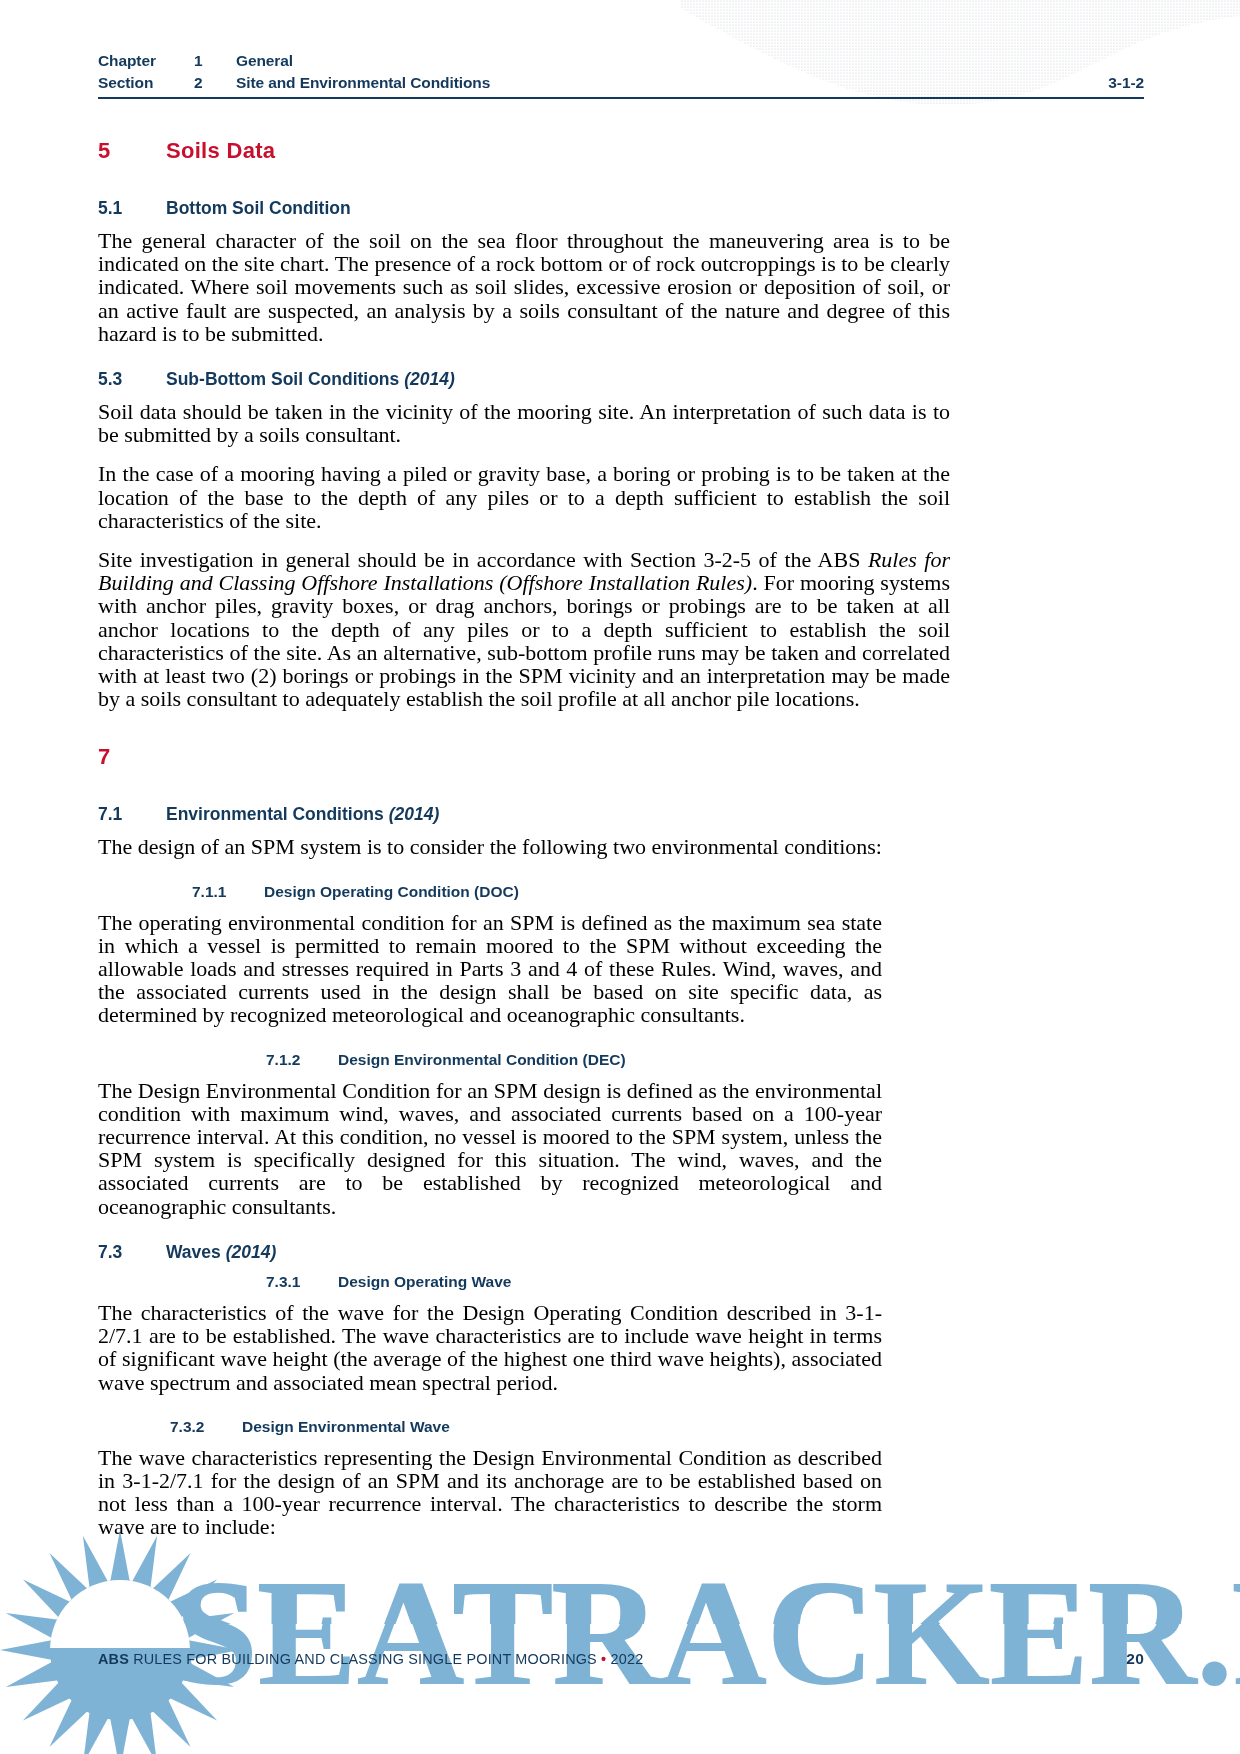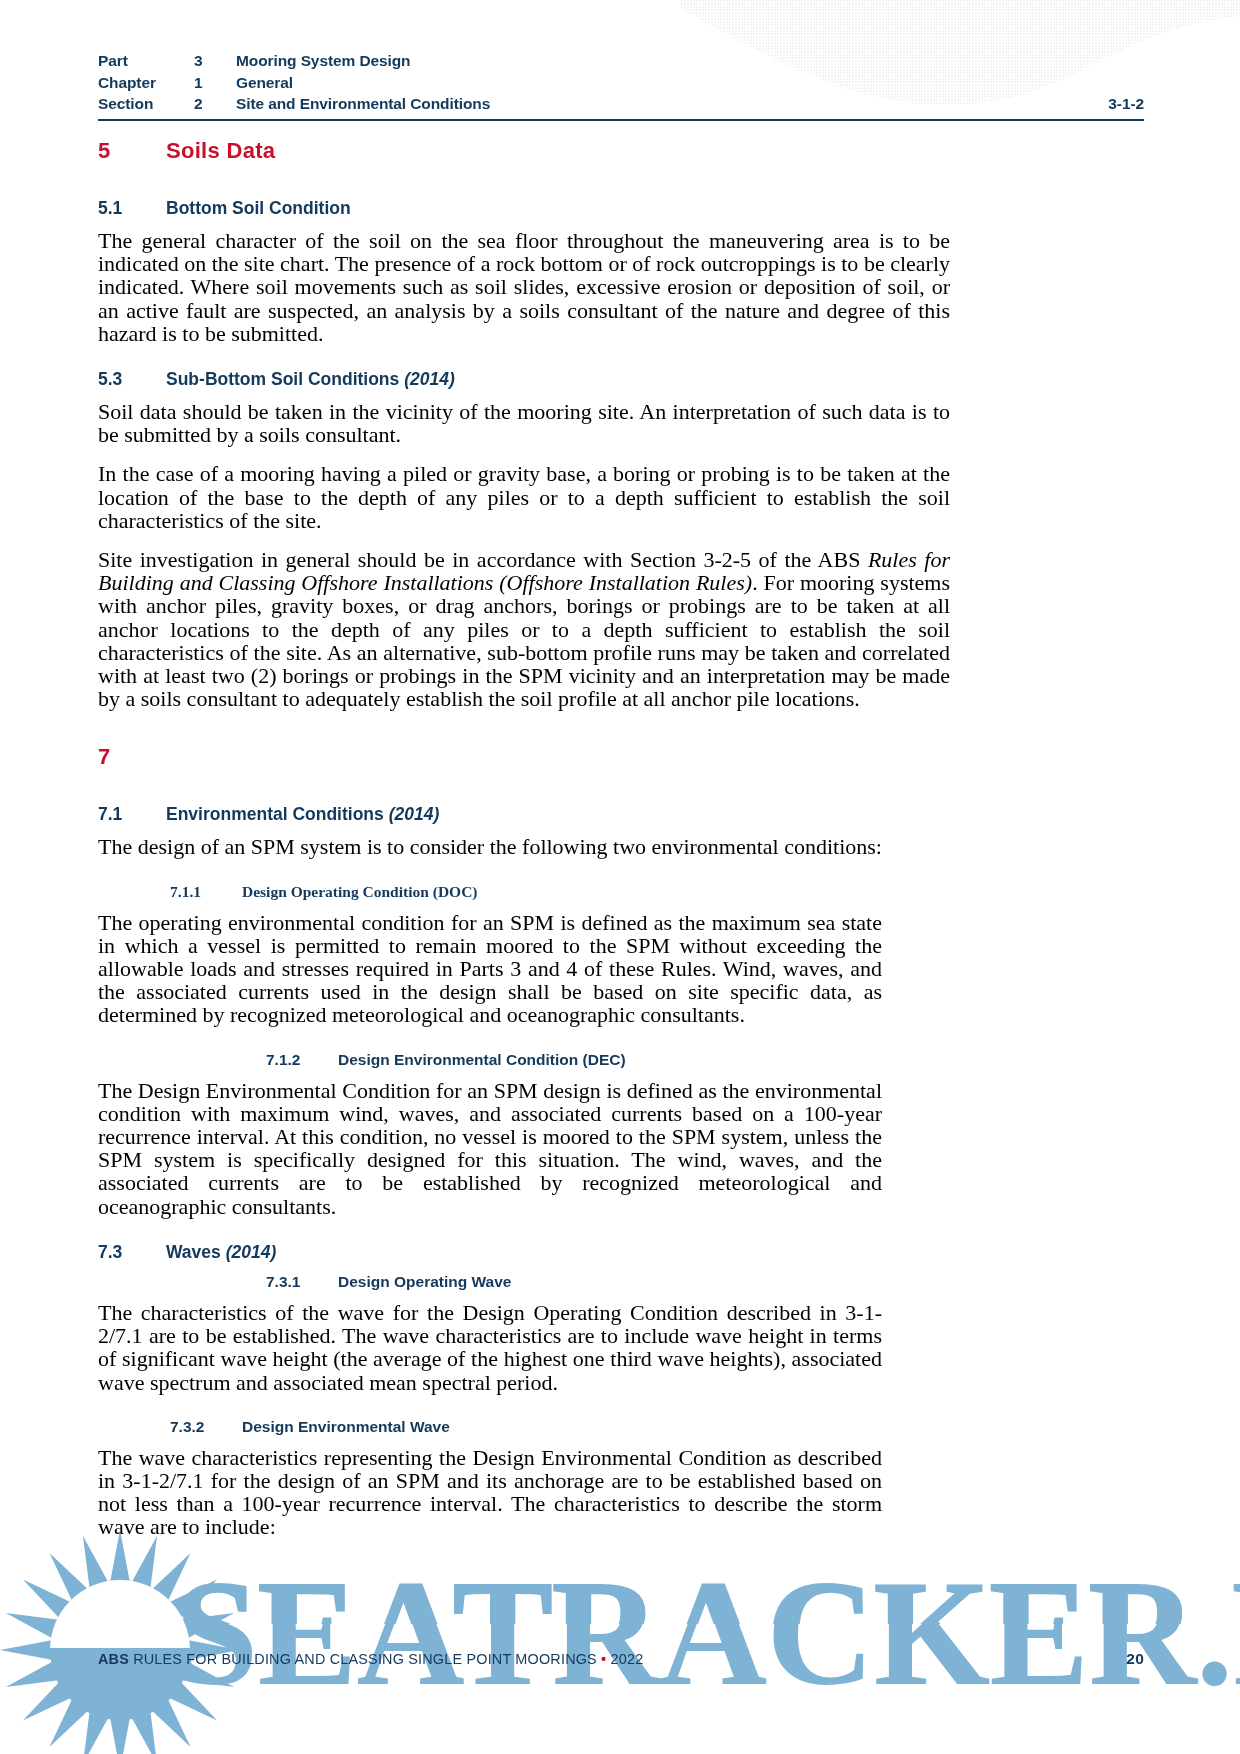--- a/index.html
+++ b/index.html
@@ -217,26 +217,20 @@
       <rect x="-70" y="-2" width="140" height="4" fill="#7fb3d5"></rect>
     </g>
   </g>
   <text x="175" y="330" font-family="Liberation Serif, serif" font-size="150" font-weight="bold" fill="#7fb3d5" letter-spacing="-1">SEATRACKER.RU</text>
 </svg>
 
 <div class="page">
 
   <div class="doc-header">
     <div class="hdr-row">
-      <span class="hdr-label">Part</span>
-      <span class="hdr-num">3</span>
-      <span class="hdr-title">Mooring System Design</span>
-      <span class="hdr-page"></span>
-    </div>
-    <div class="hdr-row">
       <span class="hdr-label">Chapter</span>
       <span class="hdr-num">1</span>
       <span class="hdr-title">General</span>
       <span class="hdr-page"></span>
     </div>
     <div class="hdr-row">
       <span class="hdr-label">Section</span>
       <span class="hdr-num">2</span>
       <span class="hdr-title">Site and Environmental Conditions</span>
       <span class="hdr-page">3-1-2</span>
@@ -287,21 +281,21 @@
       <span class="num">7.1</span>
       <span>Environmental Conditions</span>
       <span>&nbsp;</span>
       <span class="yr">(2014)</span>
     </div>
     <div class="sp-xs"></div>
     <p class="body block-l1">The design of an SPM system is to consider the following two environmental conditions:</p>
 
     <div class="sp-m"></div>
 
-    <div class="h3row block-l1" style="margin-left:72px;font-family:Liberation Serif, serif;">
+    <div class="h3row block-l1" style="margin-left:94px;">
       <span class="num">7.1.1</span>
       <span>Design Operating Condition (DOC)</span>
     </div>
     <div class="sp-xs"></div>
     <p class="body block-l2">The operating environmental condition for an SPM is defined as the maximum sea state in which a vessel is permitted to remain moored to the SPM without exceeding the allowable loads and stresses required in Parts 3 and 4 of these Rules. Wind, waves, and the associated currents used in the design shall be based on site specific data, as determined by recognized meteorological and oceanographic consultants.</p>
 
     <div class="sp-m"></div>
 
     <div class="h3row" style="margin-left:168px;">
       <span class="num">7.1.2</span>

